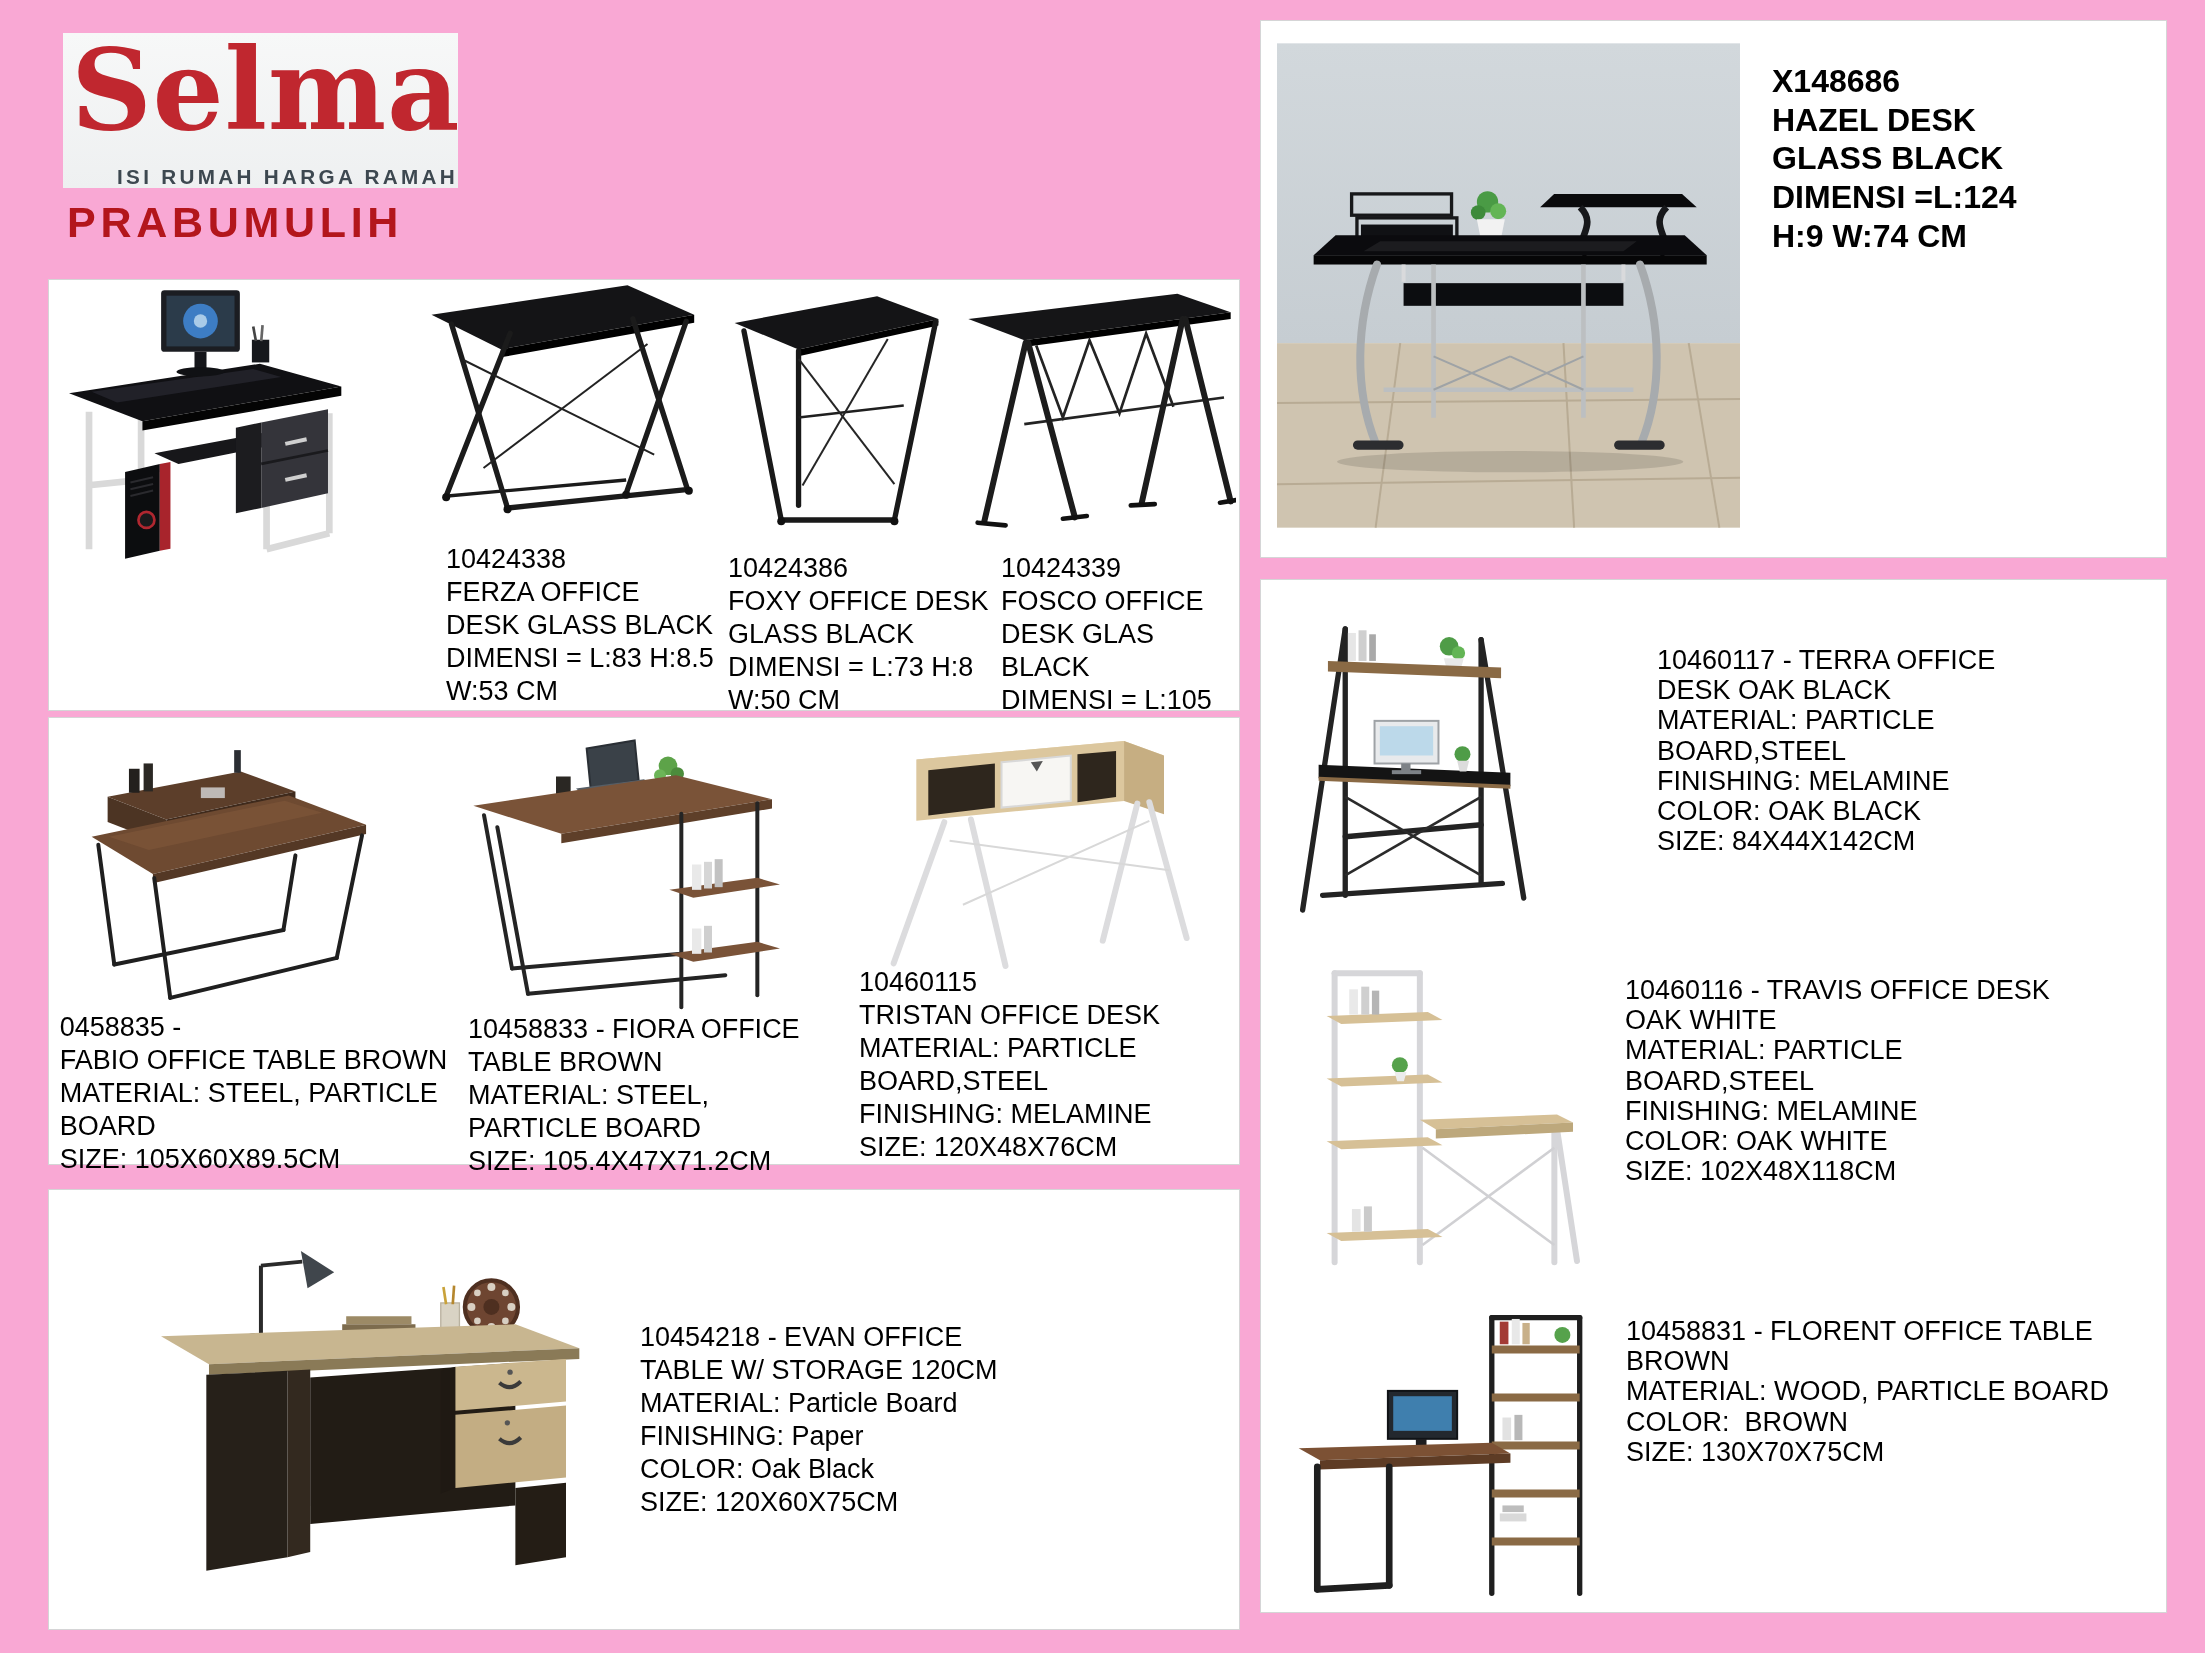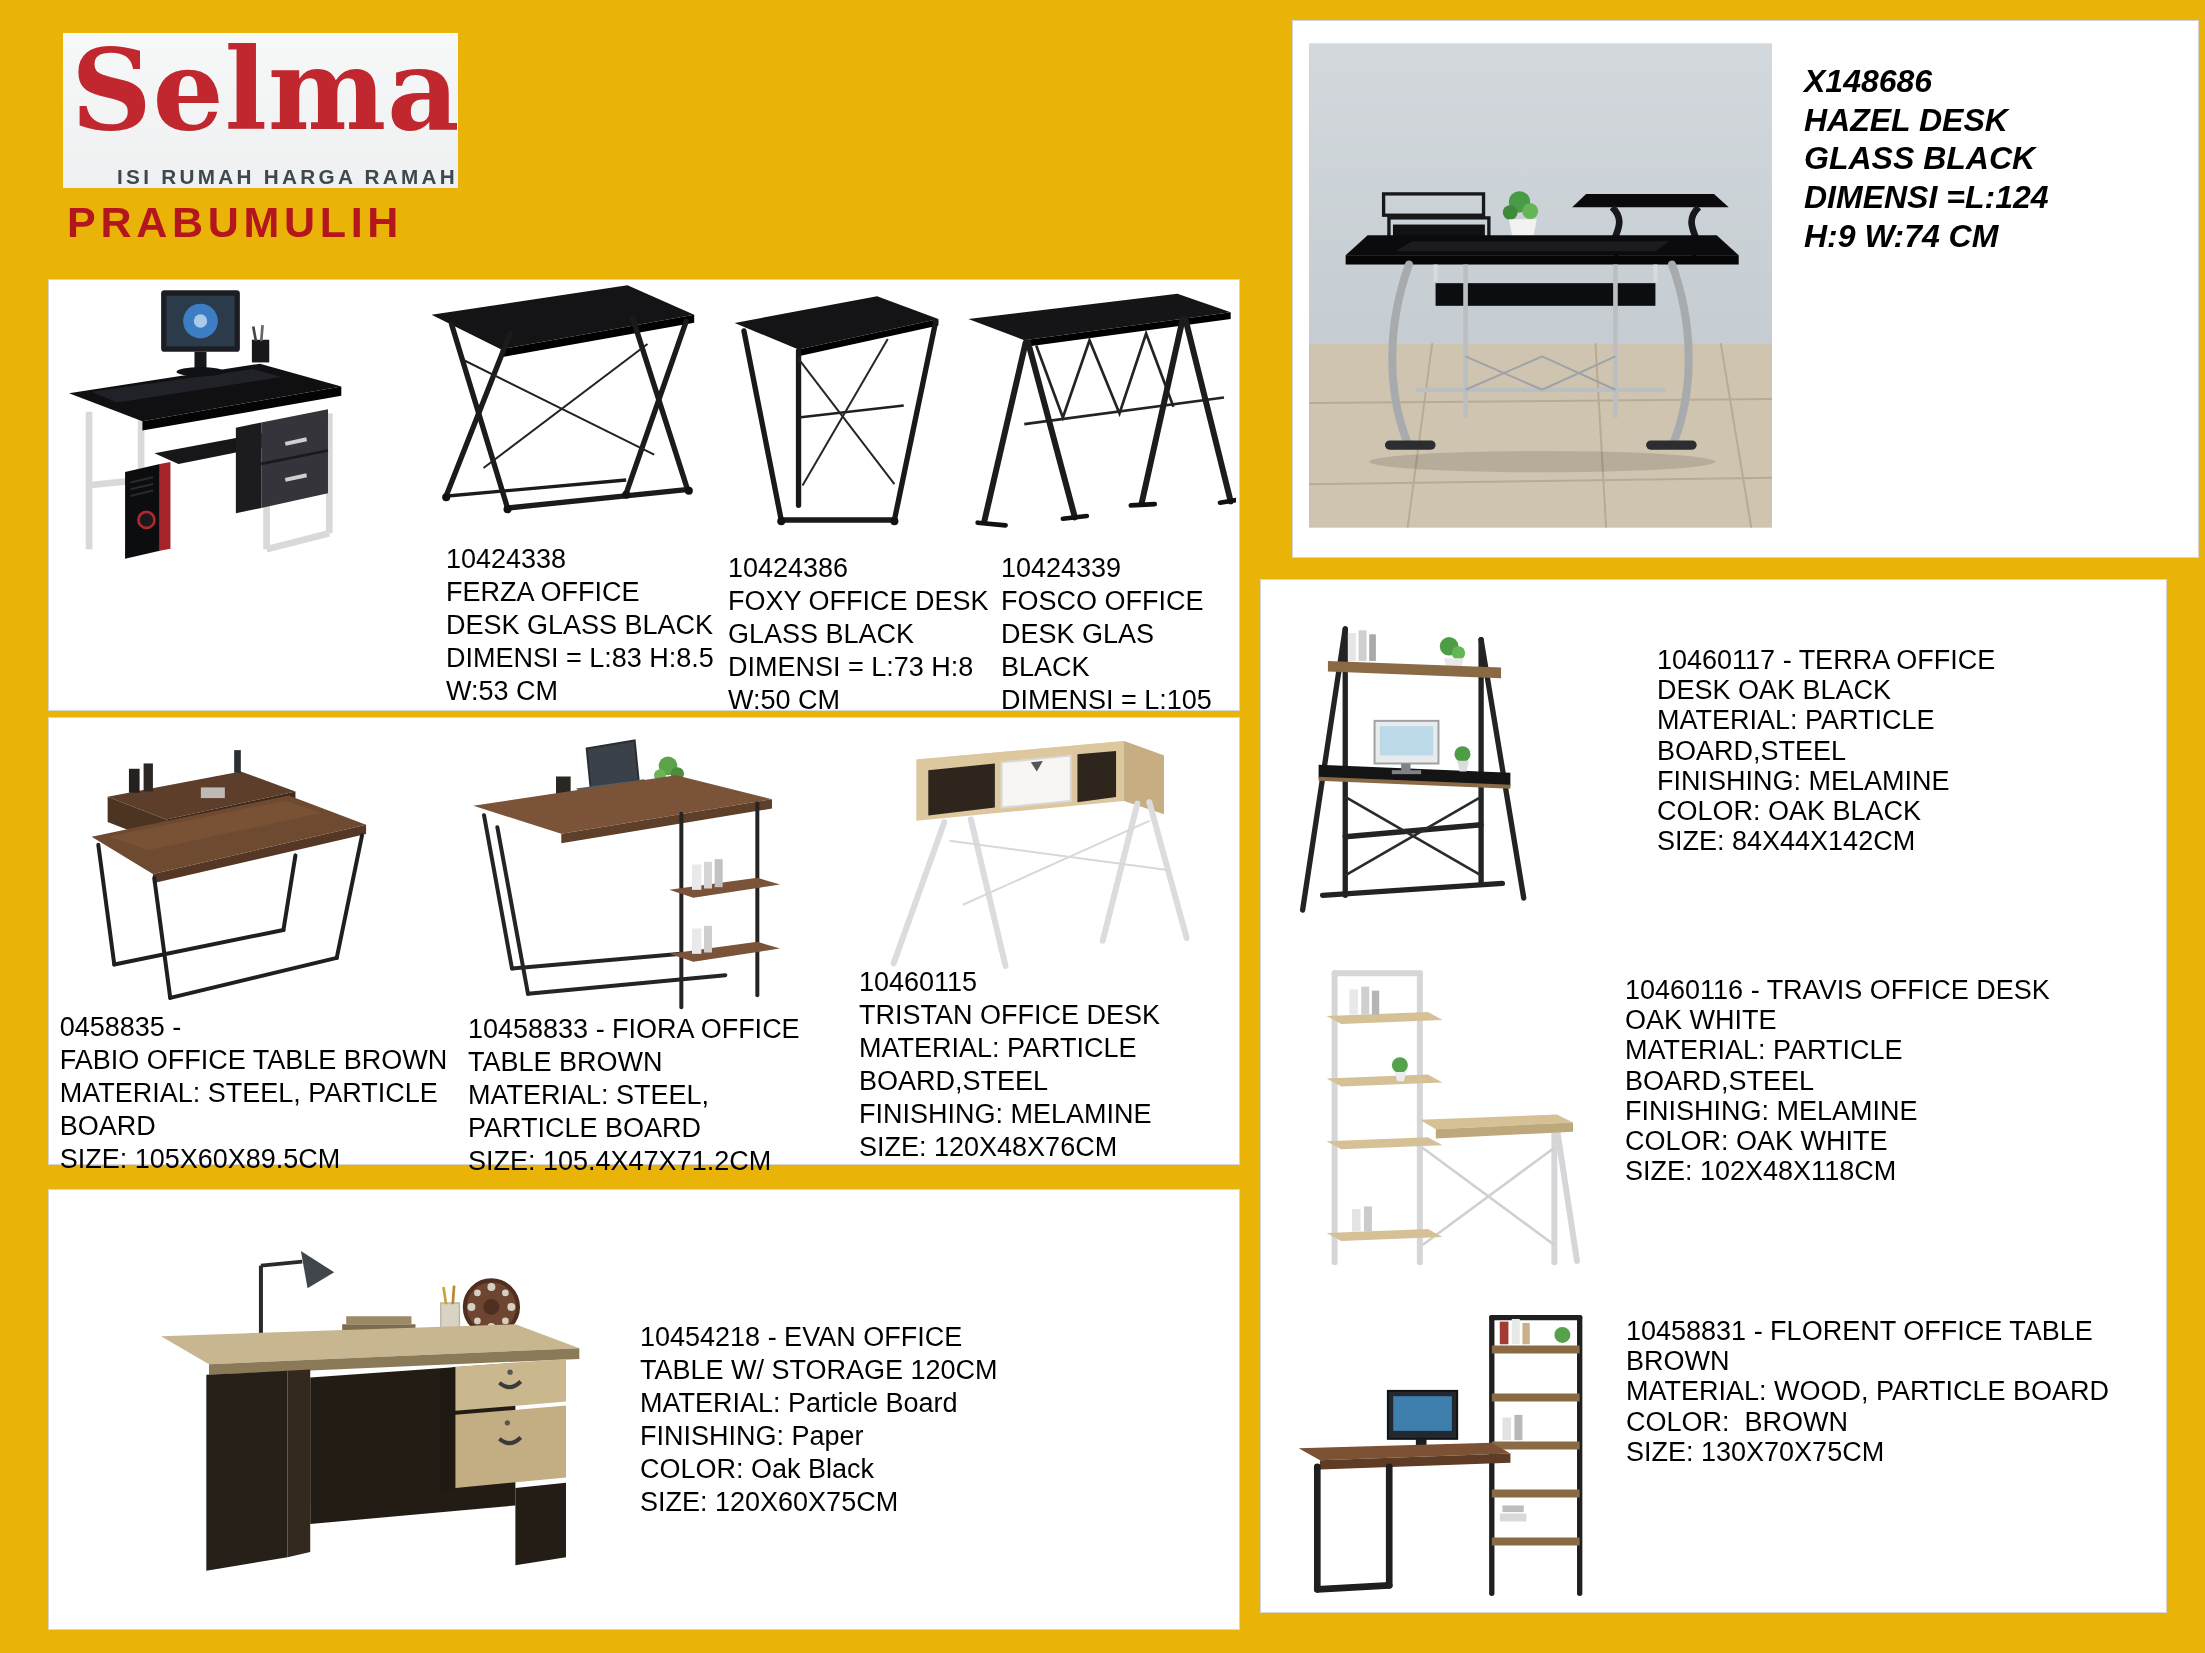--- a/index.html
+++ b/index.html
@@ -1,17 +1,17 @@
 <!DOCTYPE html>
 <html style="font-size:10.7px"><head>
 <meta charset="utf-8">
 <style>
   html,body{margin:0;padding:0;}
   body{background:#e4e5e6;}
-  .page{position:relative;width:2205px;height:1653px;background:#eab308;overflow:hidden;
+  .page{position:relative;width:2205px;height:1653px;background:#f9a8d4;overflow:hidden;
         font-family:"Liberation Sans",sans-serif;color:#000;}
   .card{position:absolute;background:#ffffff;border:1.3px solid #d5d5d6;box-sizing:border-box;}
   .ptext{position:absolute;white-space:pre-wrap;font-size:27px;line-height:1.22;color:#000;}
   .rtext{position:absolute;white-space:pre-wrap;font-size:27px;line-height:1.12;color:#000;}
   .hazel-text{position:absolute;white-space:pre-wrap;font-weight:bold;font-size:32px;line-height:1.21;color:#000;}
   .imgbox{position:absolute;}
   .logo-bg{position:absolute;left:63px;top:33px;width:395px;height:155px;
            background:linear-gradient(180deg,#f7f8f8 0%,#eef0f1 100%);}
   .brand-name{position:absolute;left:71px;top:24px;font-family:"DejaVu Serif",serif;
               font-weight:bold;font-size:112px;color:#c0272f;letter-spacing:0.7px;}
@@ -288,21 +288,21 @@
       </svg>
     </figure>
     <div class="ptext" style="left:591px;top:131px;">10454218 - EVAN OFFICE
 TABLE W/ STORAGE 120CM
 MATERIAL: Particle Board
 FINISHING: Paper
 COLOR: Oak Black
 SIZE: 120X60X75CM</div>
   </section>
 
-  <section class="card" style="left:1292px;top:20px;width:907px;height:538px;font-style:italic;">
+  <section class="card" style="left:1260px;top:20px;width:907px;height:538px;">
     <figure class="imgbox" style="left:16px;top:22px;margin:0;">
       <svg width="463" height="485" viewBox="0 0 695 727">
         <defs>
           <linearGradient id="wallg" x1="0" y1="0" x2="0" y2="1">
             <stop offset="0" stop-color="#d2d8dc"></stop>
               <stop offset="1" stop-color="#c6cdd2"></stop>
           </linearGradient>
         </defs>
         <rect width="695" height="450" fill="url(#wallg)"></rect>
         <rect y="450" width="695" height="277" fill="#cfc4b0"></rect>

